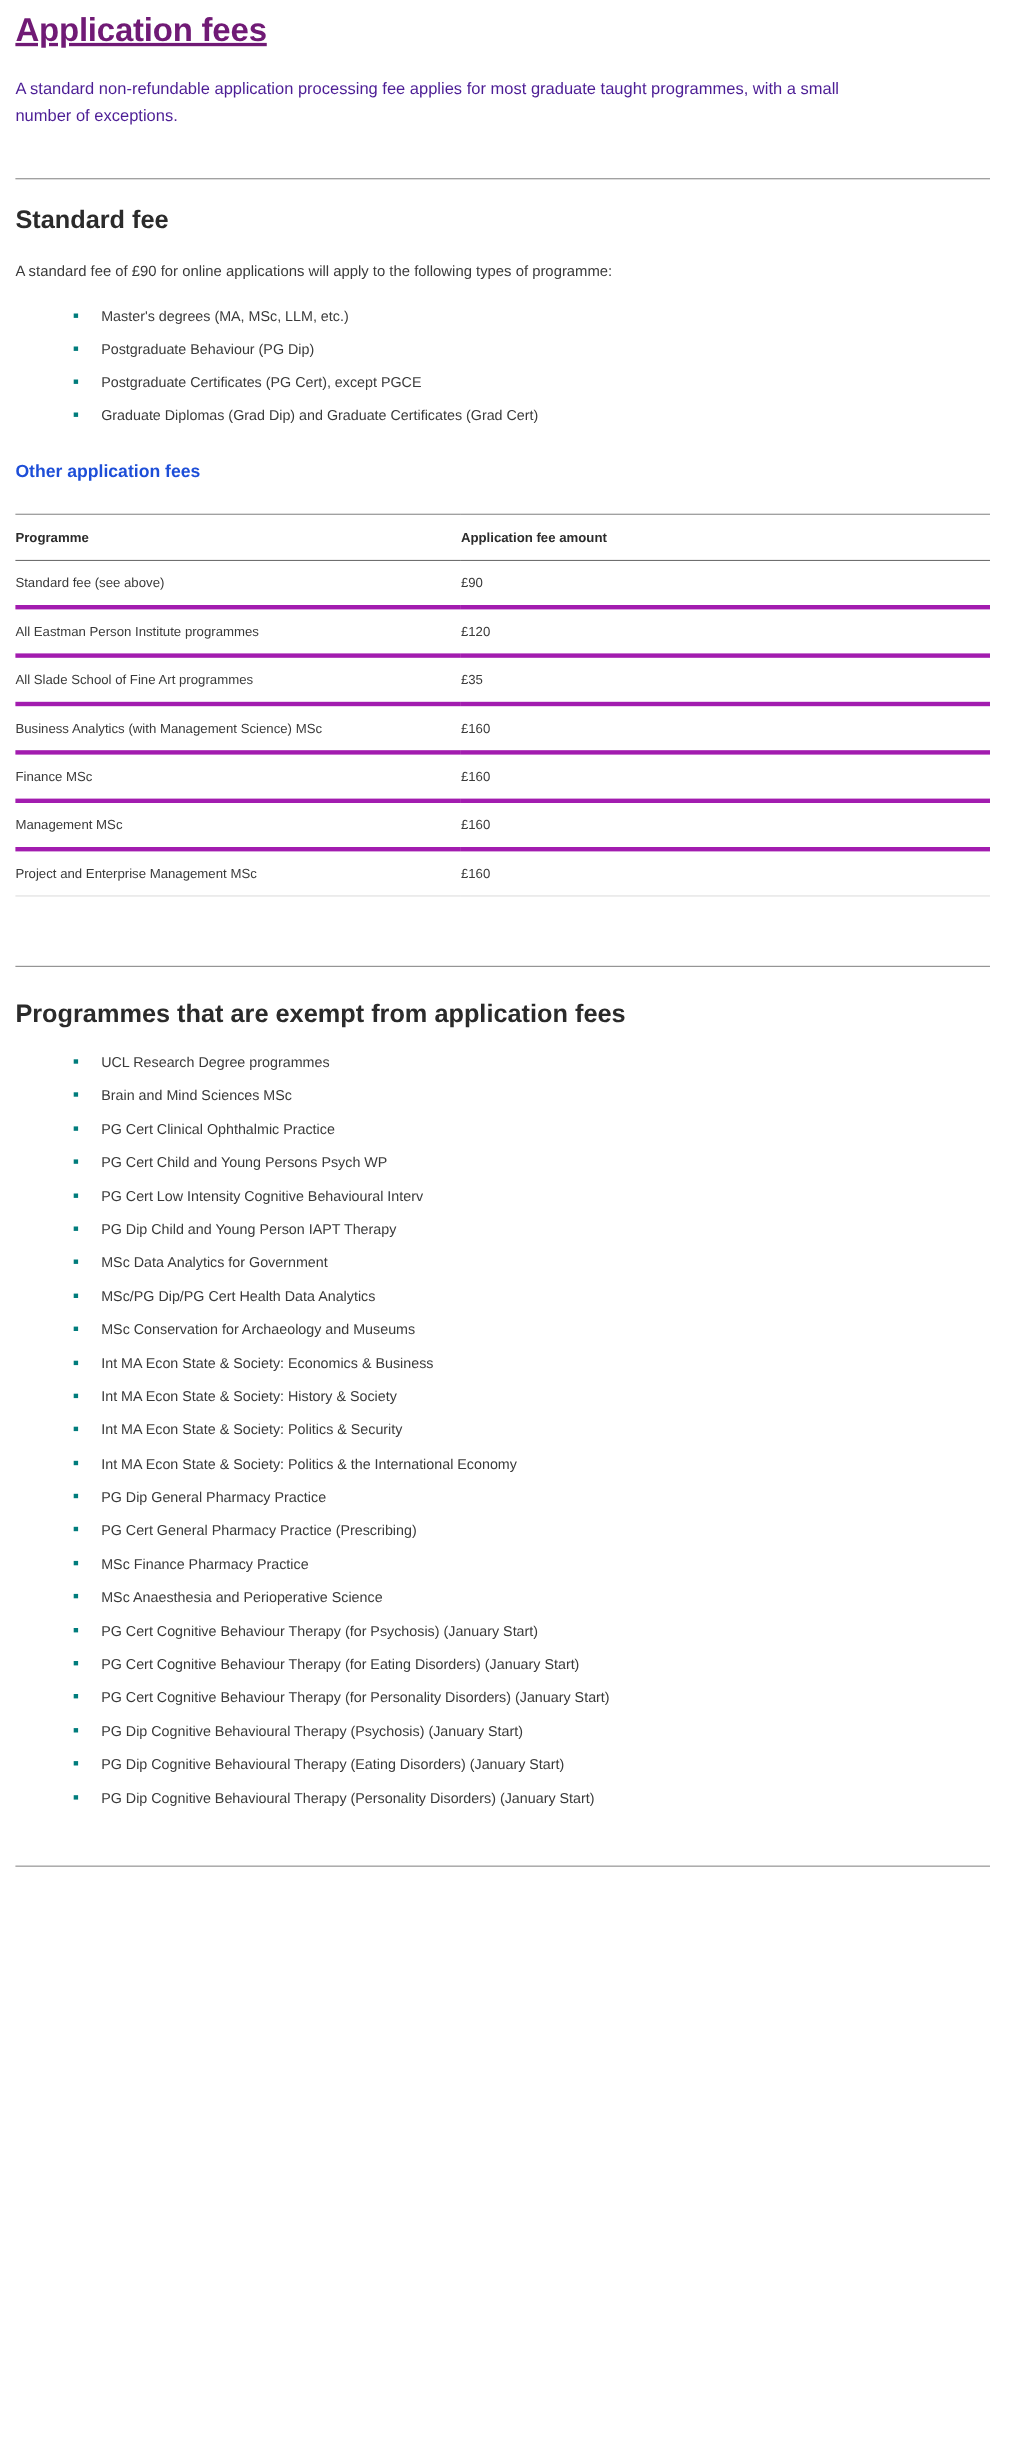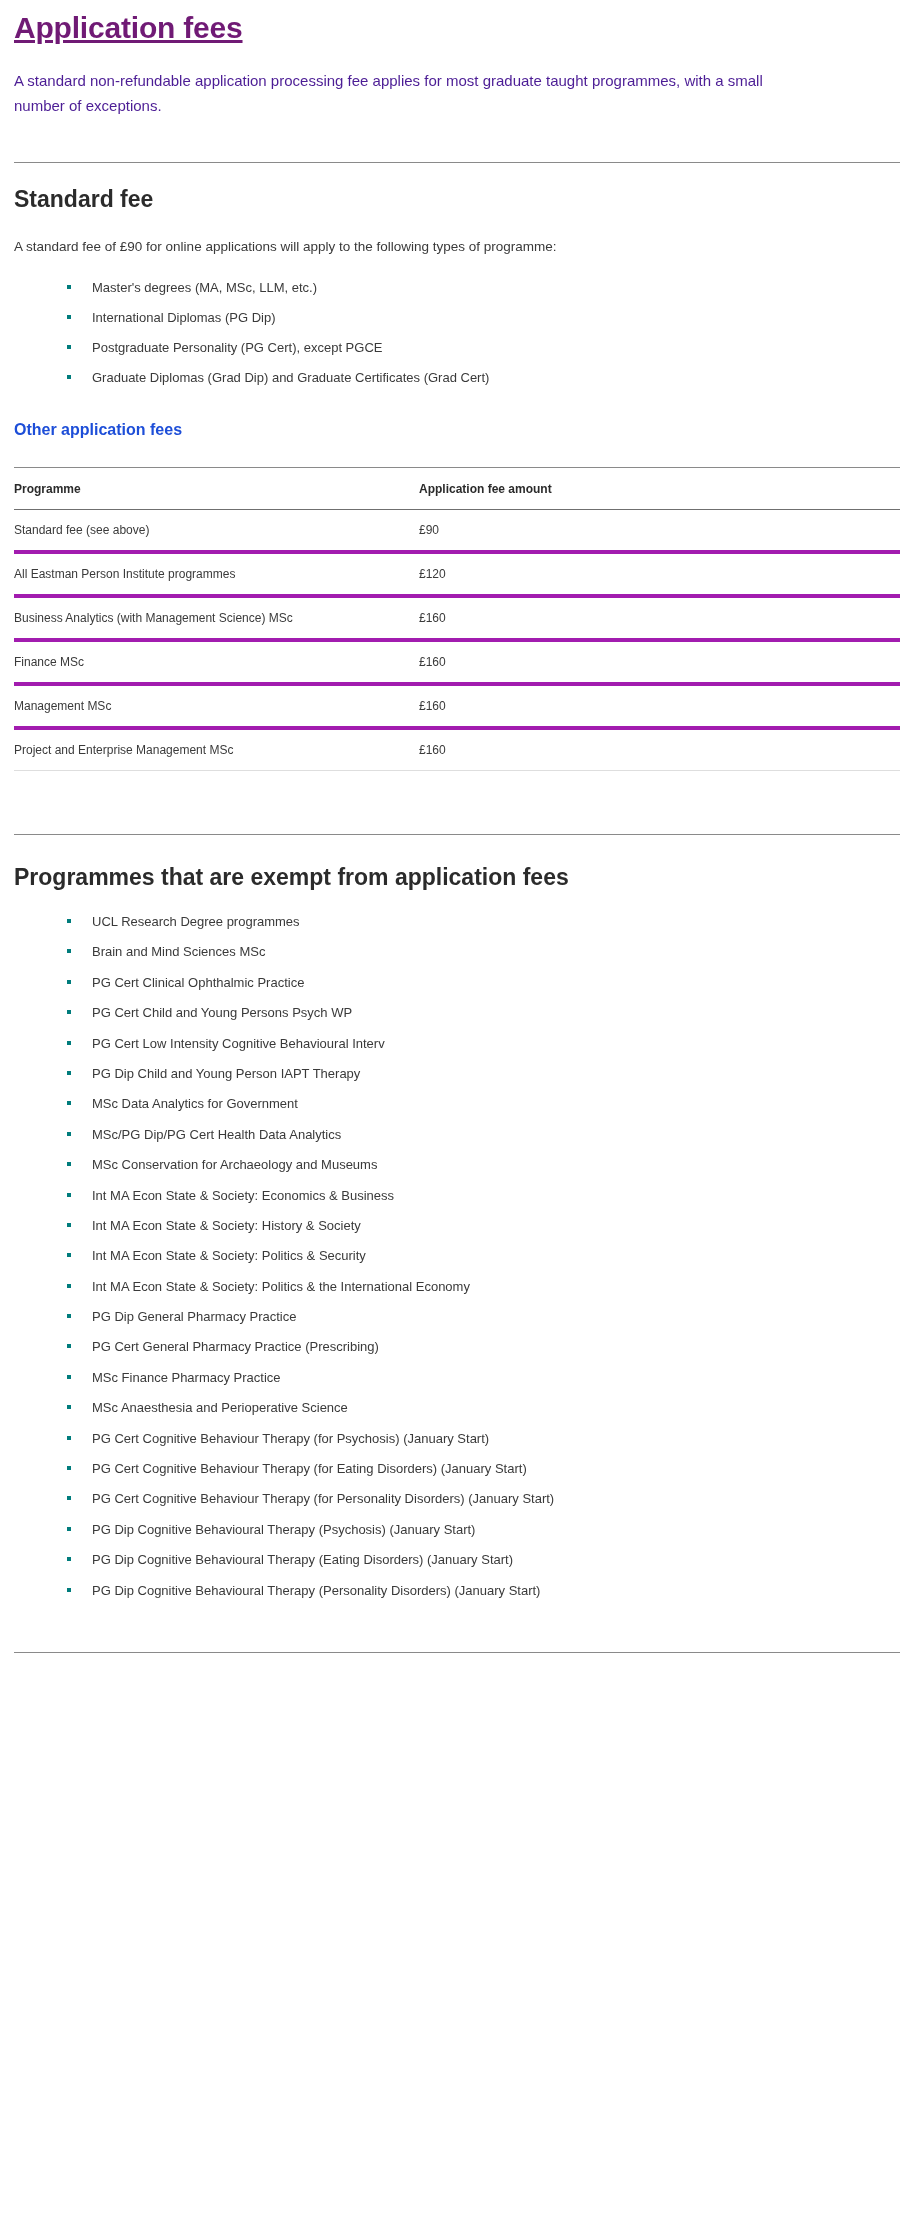--- a/index.html
+++ b/index.html
@@ -145,25 +145,25 @@
   <p class="lede">A standard fee of £90 for online applications will apply to the following types of programme:</p>
 
   <div style="height:22px"></div>
   <ul class="bullets std-list">
     <li>
       <span class="bullet-dot"></span>
       <span>Master's degrees (MA, MSc, LLM, etc.)</span>
     </li>
     <li>
       <span class="bullet-dot"></span>
-      <span>International Diplomas (PG Dip)</span>
-    </li>
-    <li>
-      <span class="bullet-dot"></span>
-      <span>Postgraduate Personality (PG Cert), except PGCE</span>
+      <span>Postgraduate Behaviour (PG Dip)</span>
+    </li>
+    <li>
+      <span class="bullet-dot"></span>
+      <span>Postgraduate Certificates (PG Cert), except PGCE</span>
     </li>
     <li>
       <span class="bullet-dot"></span>
       <span>Graduate Diplomas (Grad Dip) and Graduate Certificates (Grad Cert)</span>
     </li>
   </ul>
 
   <div style="height:21px"></div>
   <h3 class="sub-title">Other application fees</h3>
 
@@ -181,20 +181,24 @@
       </tr>
     </thead>
     <tbody>
       <tr>
         <td>Standard fee (see above)</td>
         <td>£90</td>
       </tr>
       <tr>
         <td>All Eastman Person Institute programmes</td>
         <td>£120</td>
+      </tr>
+      <tr>
+        <td>All Slade School of Fine Art programmes</td>
+        <td>£35</td>
       </tr>
       <tr>
         <td>Business Analytics (with Management Science) MSc</td>
         <td>£160</td>
       </tr>
       <tr>
         <td>Finance MSc</td>
         <td>£160</td>
       </tr>
       <tr>

